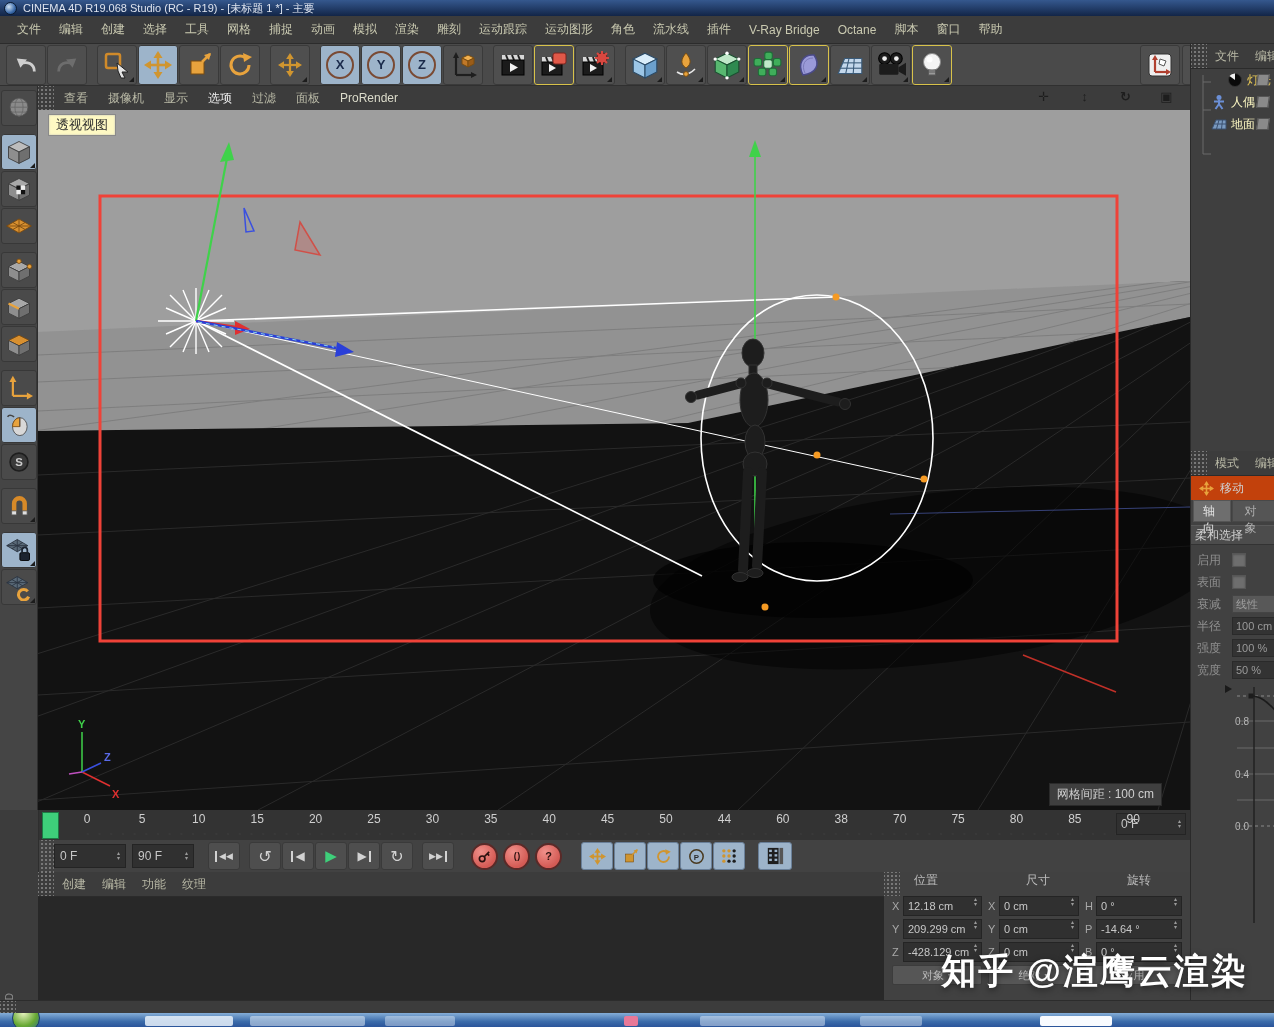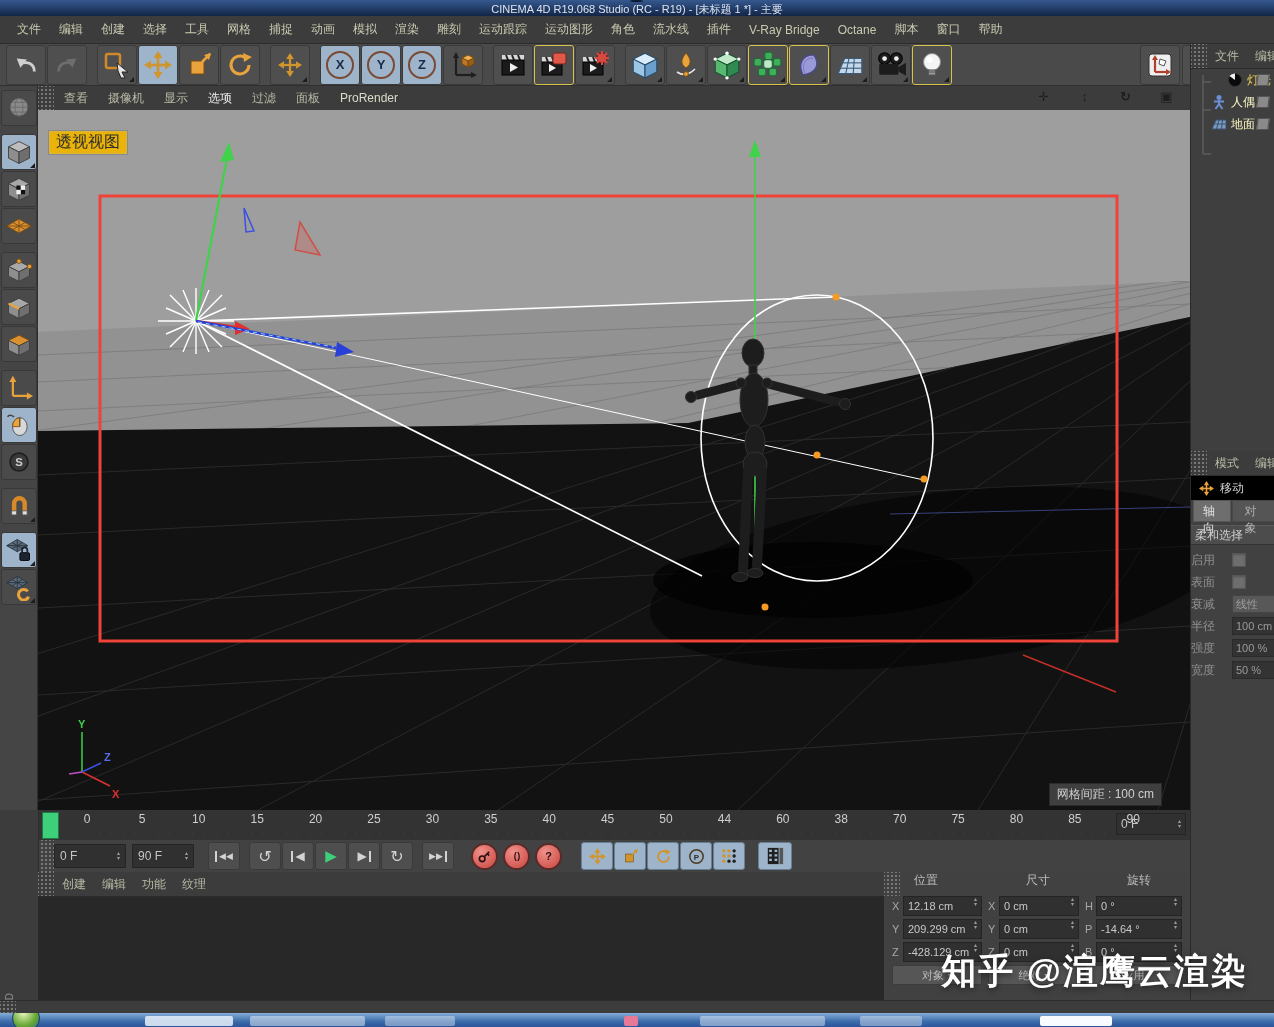--- a/index.html
+++ b/index.html
@@ -1,21 +1,21 @@
 <!DOCTYPE html>
 <html><head>
 <meta charset="utf-8">
 <style>
   html,body{margin:0;padding:0;background:#222;}
   body{font-family:"Liberation Sans","DejaVu Sans",sans-serif;}
   #page{position:relative;width:1274px;height:1027px;background:#414141;overflow:hidden;font-size:12px;color:#c6c6c6;}
   .abs{position:absolute;}
   .handle{width:16px;height:100%;background-image:radial-gradient(#787878 1px,transparent 1.3px);background-size:4px 4px;background-position:2px 2px;flex:none;}
   
-  #titlebar{left:0;top:0;width:1274px;height:16px;background:linear-gradient(#35588e,#122547);display:flex;align-items:center;color:#dde3ee;font-size:11px;flex-direction:column;}
+  #titlebar{left:0;top:0;width:1274px;height:16px;background:linear-gradient(#35588e,#122547);display:flex;align-items:center;color:#dde3ee;font-size:11px;}
   #titlebar .appicon{width:11px;height:11px;border-radius:50%;background:radial-gradient(circle at 35% 35%,#cfe0f0,#3a6aaa 60%,#16325e);margin:0 6px 0 4px;border:1px solid #0a1a30;}
   
   #menubar{left:0;top:16px;width:1274px;height:28px;background:#3c3c3c;border-bottom:1px solid #2c2c2c;display:flex;align-items:center;padding-left:8px;box-sizing:border-box;color:#c9c9b0;}
   #menubar span{padding:0 9px;white-space:nowrap;}
   
   #toolbar{left:0;top:44px;width:1274px;height:42px;background:#4a4a4a;border-bottom:1px solid #303030;display:flex;align-items:center;padding-left:6px;box-sizing:border-box;}
   .tbtn{width:38px;height:38px;background:#4f4f4f;border:1px solid #3a3a3a;border-radius:3px;margin-right:1px;display:flex;align-items:center;justify-content:center;position:relative;flex:none;}
   .tbtn.sel{background:#9db4ca;}
   .tbtn.ybox{outline:1px solid #d8c24a;outline-offset:-1px;}
   .tbtn.more:after{content:"";position:absolute;right:2px;bottom:2px;border-left:5px solid transparent;border-bottom:5px solid #1c1c1c;}
@@ -31,32 +31,32 @@
   .lbtn.more:after{content:"";position:absolute;right:1px;bottom:1px;border-left:5px solid transparent;border-bottom:5px solid #1c1c1c;}
   .lsep{height:7px;flex:none;}
   
   #viewport{left:38px;top:86px;width:1132px;height:724px;background:#9d9d9d;}
   #vpmenu{left:0;top:0;width:1152px;height:24px;background:#3c3c3c;border-bottom:1px solid #2b2b2b;display:flex;align-items:center;color:#b9b9a6;}
   #vpmenu span{padding:0 10px;}
   #vpmenu span:nth-child(5){color:#ededed;}
   #vpmenu span:nth-child(8){color:#dcdccb;}
   #vpctrl{position:absolute;right:6px;top:3px;display:flex;gap:6px;}
   #vpctrl .g{width:15px;height:15px;color:#1d1d1d;font-size:13px;line-height:15px;text-align:center;font-weight:bold;}
-  #vplabel{left:10px;top:28px;padding:1px 7px;background:#eab308;border:1px solid #8a8a8a;color:#2e2e2e;font-size:16px;box-shadow:inset 0 0 2px #bbb;margin-top:16px;}
+  #vplabel{left:10px;top:28px;padding:1px 7px;background:#fef9c3;border:1px solid #8a8a8a;color:#2e2e2e;font-size:13px;box-shadow:inset 0 0 2px #bbb;}
   #gridlabel{right:8px;bottom:4px;background:#3f3f3f;border:1px solid #2a2a2a;color:#cfcfcf;padding:2px 7px;font-size:12px;}
   
   #rightpanel{left:1190px;top:44px;width:84px;height:956px;background:#414141;border-left:1px solid #2a2a2a;overflow:hidden;}
   .pmenu{height:24px;background:#3c3c3c;border-bottom:1px solid #2b2b2b;display:flex;align-items:center;color:#b9b9a6;white-space:nowrap;}
   .pmenu span{padding:0 8px;}
   .omrow{height:22px;display:flex;align-items:center;position:relative;}
   .omrow .lbl{margin-left:4px;color:#fef9c3;}
   .omrow.sel .lbl{color:#e3c455;}
   .chip{position:absolute;left:66px;top:5px;width:10px;height:10px;background:#8a8a8a;border:1px solid #555;transform:skewX(-8deg);}
   #am .row{height:22px;display:flex;align-items:center;color:#8f8f8f;}
-  #am .row .rl{width:36px;text-align:left;margin-right:5px;flex:none;}
+  #am .row .rl{width:36px;text-align:center;margin-right:5px;flex:none;}
   .cbx{width:12px;height:12px;background:#6e6e6e;border:1px solid #565656;box-shadow:inset 0 1px 2px #555;}
   .vfield{height:16px;background:#333;border:1px solid #2a2a2a;color:#9a9a9a;font-size:11px;line-height:16px;padding:0 3px;width:40px;white-space:nowrap;overflow:hidden;}
   .vdrop{height:16px;background:#585858;border:1px solid #444;color:#9f9f9f;font-size:11px;line-height:16px;padding:0 3px;width:40px;white-space:nowrap;overflow:hidden;}
   
   #ruler{left:38px;top:810px;width:1152px;height:30px;background:#333;border-bottom:1px solid #262626;}
   #ticks{position:absolute;left:44px;top:2px;width:1058px;display:flex;justify-content:space-between;color:#cfcfcf;font-size:12px;z-index:2;}
   #tickdots{position:absolute;left:44px;top:19px;width:1058px;height:6px;background-image:radial-gradient(#9a9a9a .9px,transparent 1.1px);background-size:11.7px 6px;background-position:0 2px;}
   #playhead{position:absolute;left:4px;top:2px;width:15px;height:25px;background:#3ecf7a;border:1px solid #1d7a44;z-index:1;}
   #rulerfield{position:absolute;right:4px;top:3px;width:70px;height:22px;background:#303030;border:1px solid #242424;color:#c6c6c6;display:flex;align-items:center;padding:0 4px;box-sizing:border-box;}
   
@@ -675,21 +675,21 @@
         <span class="chip"></span>
       </div>
     </div>
 
     <div id="am">
       <div class="pmenu">
         <div class="handle" style="height:24px"></div>
         <span>模式</span>
         <span>编辑</span>
       </div>
-      <div style="height:24px;display:flex;align-items:center;background:#000000;">
+      <div style="height:24px;display:flex;align-items:center;background:#c2410c;">
         <svg width="15" height="15" viewBox="0 0 28 28" style="margin:0 6px 0 8px">
             <g stroke="#e8a33d" stroke-width="3">
               <line x1="14" y1="3" x2="14" y2="25"></line>
               <line x1="3" y1="14" x2="25" y2="14"></line>
             </g>
             <g fill="#e8a33d">
               <polygon points="14,0 9,8 19,8"></polygon>
               <polygon points="14,28 9,20 19,20"></polygon>
               <polygon points="0,14 8,9 8,19"></polygon>
               <polygon points="28,14 20,9 20,19"></polygon>
@@ -722,20 +722,37 @@
         <div class="row">
             <span class="rl">强度</span>
             <span class="vfield">100 %</span>
           </div>
         <div class="row">
             <span class="rl">宽度</span>
             <span class="vfield">50 %</span>
           </div>
       </div>
 
+      <div style="position:relative;height:250px;">
+        <svg width="84" height="250">
+          <polygon points="34,4 34,12 41,8" fill="#1a1a1a"></polygon>
+          <line x1="46" y1="15" x2="84" y2="15" stroke="#8a8a8a" stroke-dasharray="3 3"></line>
+          <line x1="46" y1="40" x2="84" y2="40" stroke="#6a6a6a"></line>
+          <line x1="46" y1="67" x2="84" y2="67" stroke="#6a6a6a"></line>
+          <line x1="46" y1="93" x2="84" y2="93" stroke="#6a6a6a"></line>
+          <line x1="46" y1="119" x2="84" y2="119" stroke="#6a6a6a"></line>
+          <line x1="46" y1="145" x2="84" y2="145" stroke="#8a8a8a" stroke-dasharray="3 3"></line>
+          <line x1="63" y1="6" x2="63" y2="242" stroke="#222" stroke-width="1.5"></line>
+          <path d="M60 15 C70 15 76 21 84 29" fill="none" stroke="#1c1c1c" stroke-width="1.6"></path>
+          <rect x="57.5" y="12.5" width="5" height="5" fill="#1c1c1c"></rect>
+          <text x="58" y="44" text-anchor="end" font-size="10" fill="#b8b8b8">0.8</text>
+          <text x="58" y="97" text-anchor="end" font-size="10" fill="#b8b8b8">0.4</text>
+          <text x="58" y="149" text-anchor="end" font-size="10" fill="#b8b8b8">0.0</text>
+        </svg>
+      </div>
     </div>
   </div>
 
   <div id="ruler" class="abs">
     <div id="playhead"></div>
     <div id="ticks">
         <span class="ticklbl">0</span>
         <span class="ticklbl">5</span>
         <span class="ticklbl">10</span>
         <span class="ticklbl">15</span>

